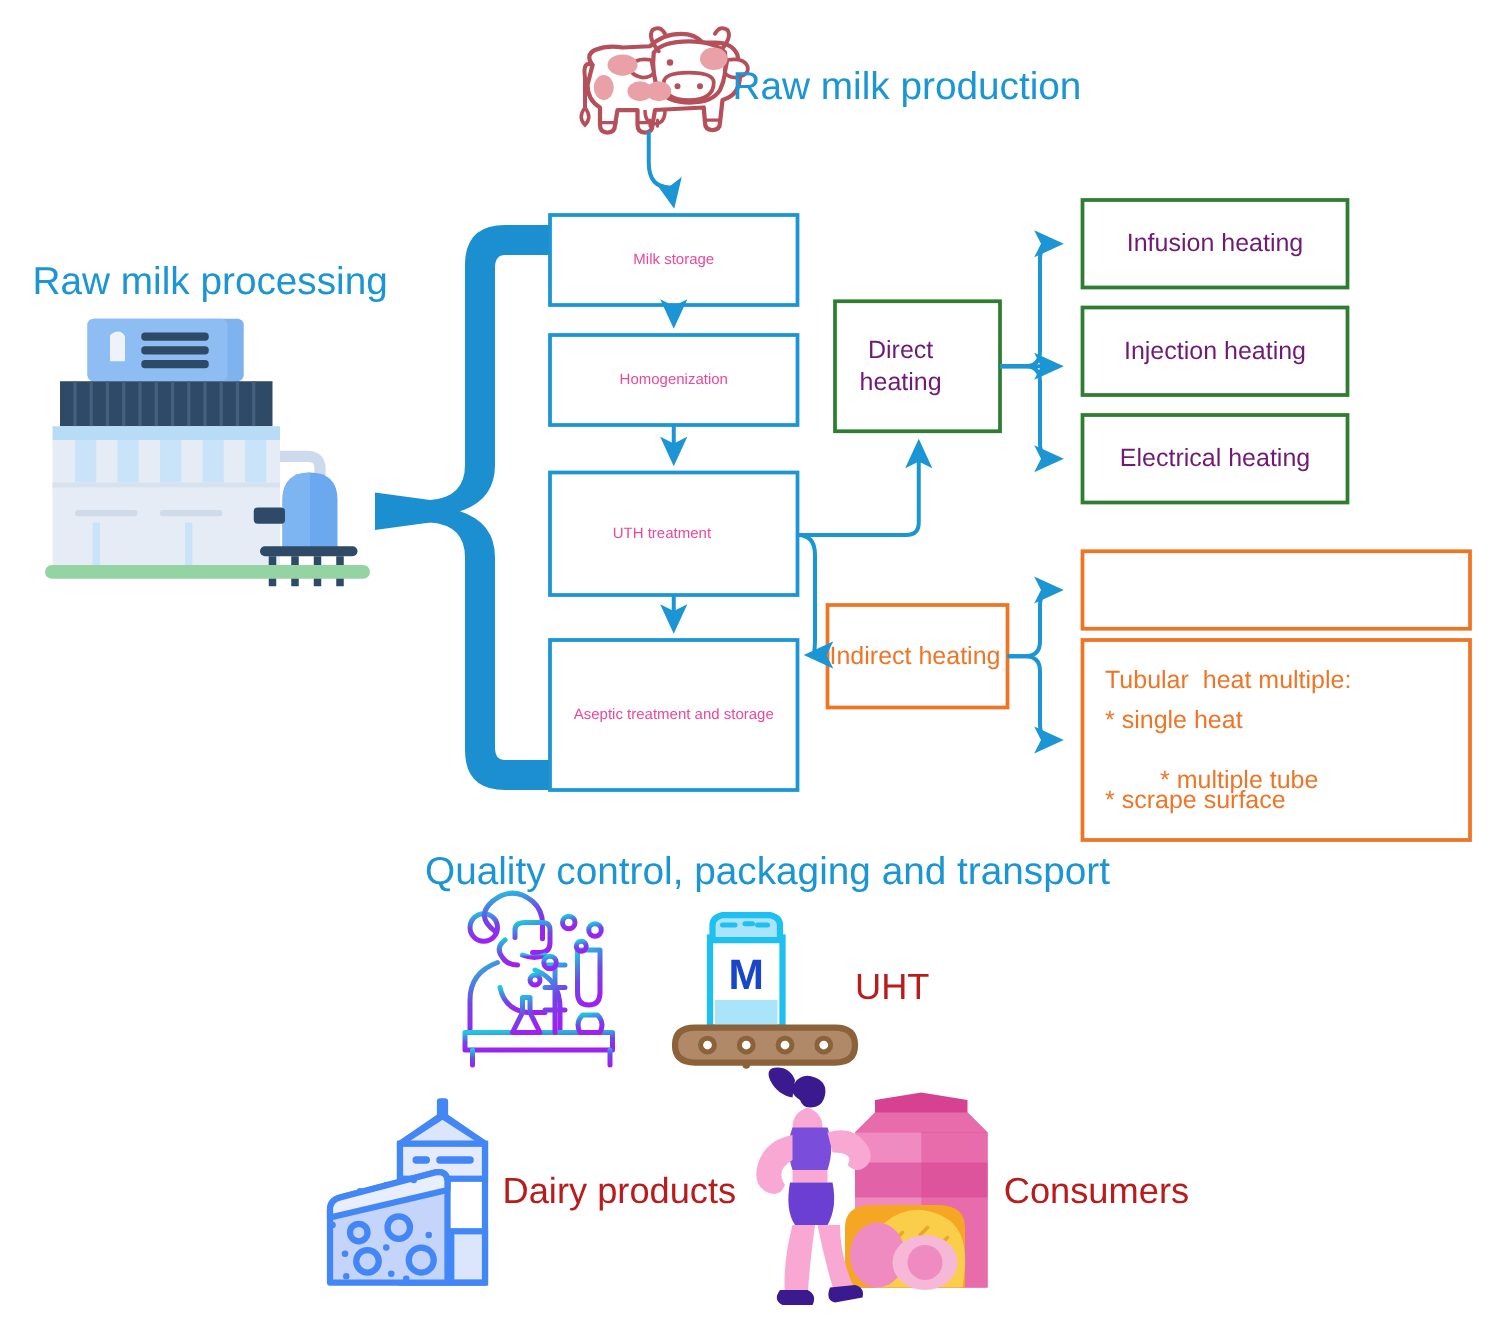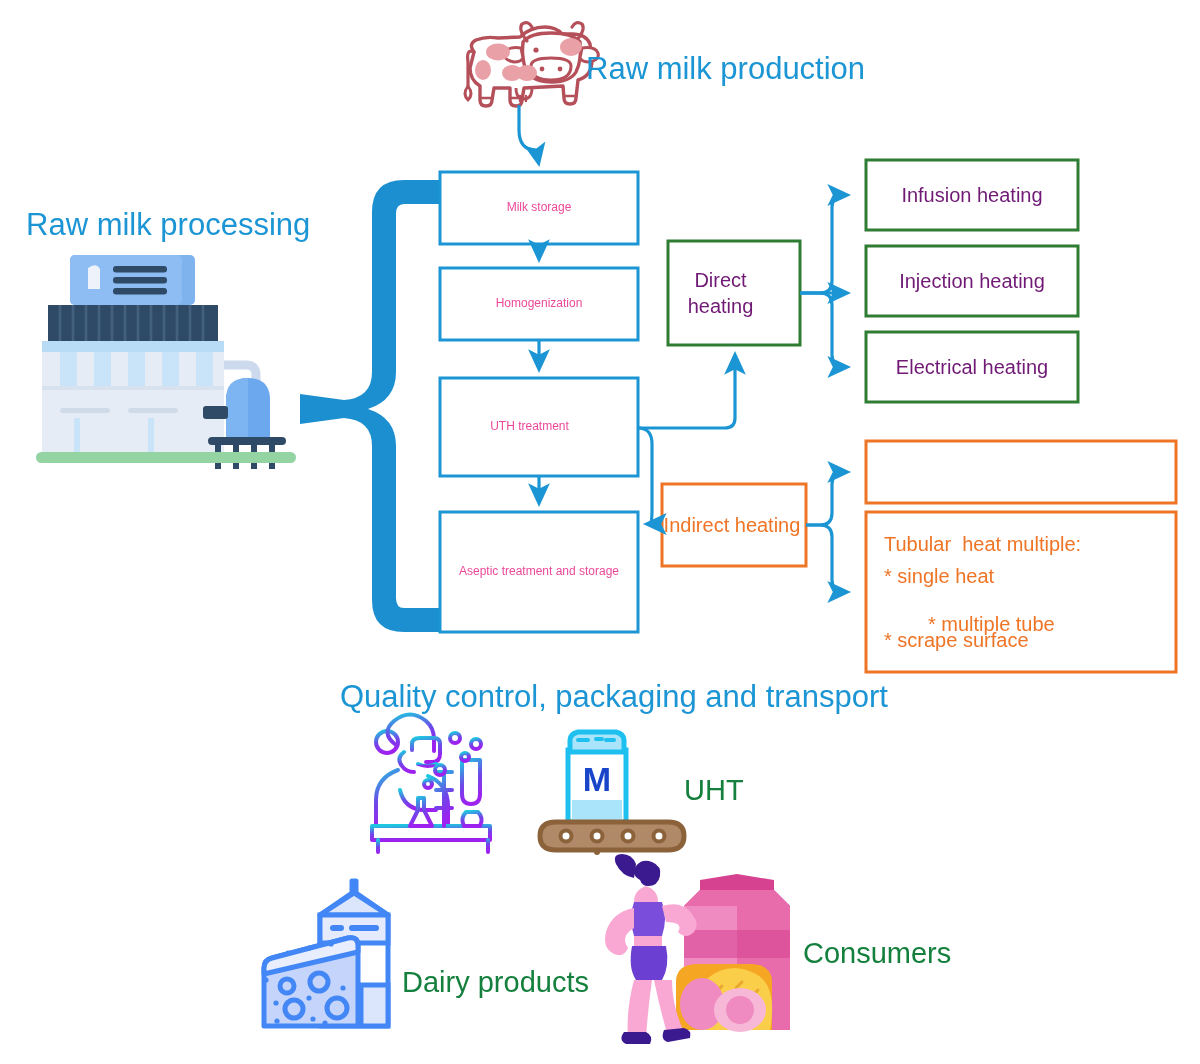--- a/index.html
+++ b/index.html
@@ -10,21 +10,21 @@
   }
   #stage{position:absolute;left:0;top:0;width:1200px;height:1064px;}
   svg.layer{position:absolute;left:0;top:0;width:1200px;height:1064px;overflow:visible;}
   .txt{position:absolute;color:#1b95d4;white-space:pre;}
   .boxtxt{position:absolute;display:flex;align-items:center;justify-content:center;
           text-align:center;line-height:1.32;}
   .blue-box-label{color:#ec4899;font-size:12px;}
   .green-box-label{color:#701a75;font-size:20px;}
   .orange-box-label{color:#ef7526;font-size:20px;}
   .heading{font-size:31px;color:#1b95d4;}
-  .sublabel{font-size:29px;color:#15803d;}
+  .sublabel{font-size:29px;color:#b91c1c;}
   .tubular{position:absolute;color:#ef7526;font-size:20px;line-height:1.48;white-space:pre;}
 </style>
 </head>
 <body>
 
 <div id="stage">
 
   <svg class="layer" viewBox="0 0 1200 1064">
     <defs>
       <marker id="ah" markerWidth="8" markerHeight="8" refX="5.2" refY="4" orient="auto">
@@ -336,17 +336,17 @@
 
   <div class="tubular" style="left:884px;top:530px;">Tubular  heat multiple:</div>
   <div class="tubular" style="left:884px;top:562px;">* single heat</div>
   <div class="tubular" style="left:928px;top:594px;margin-top:16px;">* multiple tube</div>
   <div class="tubular" style="left:884px;top:626px;">* scrape surface</div>
 
   <div class="txt heading" style="left:340px;top:679px;">Quality control, packaging and transport</div>
 
   <div class="txt sublabel" style="left:684px;top:774px;">UHT</div>
 
-  <div class="txt sublabel" style="left:402px;top:966px;">Dairy products</div>
+  <div class="txt sublabel" style="left:402px;top:937px;">Dairy products</div>
 
   <div class="txt sublabel" style="left:803px;top:937px;">Consumers</div>
 
 </div>
 
 </body></html>

